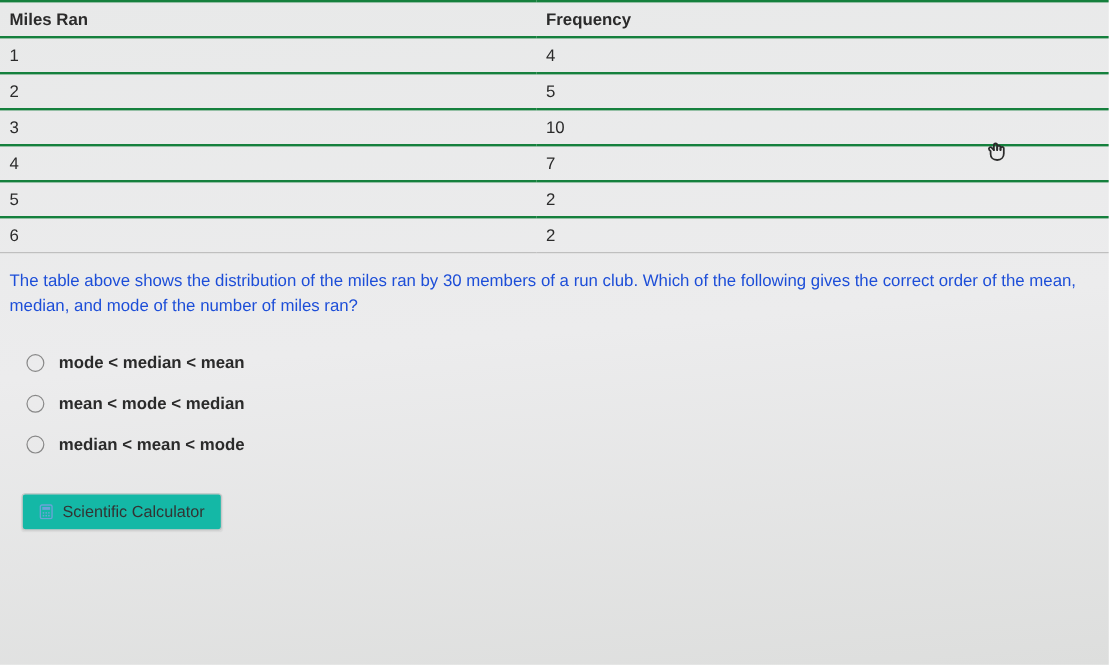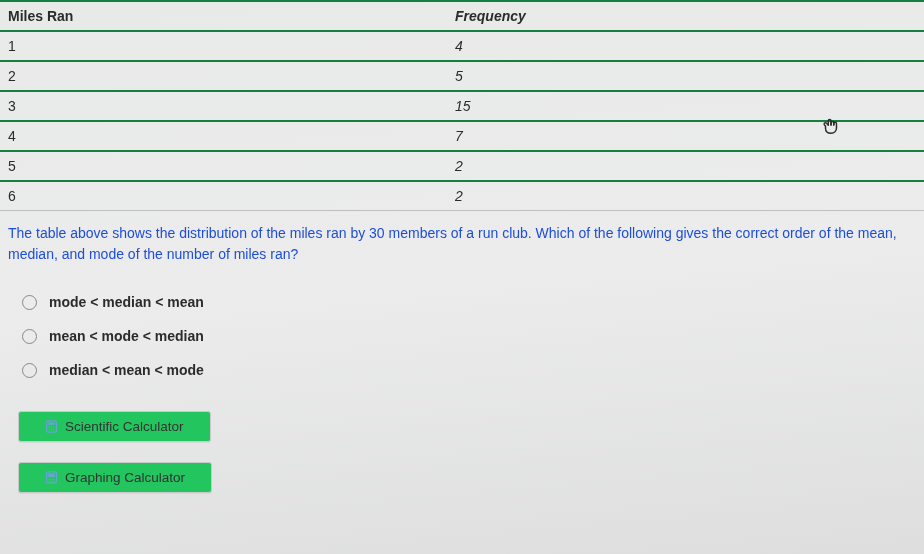--- a/index.html
+++ b/index.html
@@ -20,21 +20,21 @@
       border-top: 2px solid #15803d;
       border-bottom: 1px solid #bfbfbf;
       padding: 6px 8px;
       font-size: 14px;
       font-weight: 400;
     }
     .table th {
       font-weight: 600;
     }
     .col-miles { text-align: left; padding-left: 220px; }
-    .col-freq { text-align: left; padding-left: 260px; font-style: italic; }
+    .col-freq { text-align: left; padding-left: 260px; }
     .question-text {
       font-size: 14px;
       line-height: 1.5;
       padding: 12px 14px 10px 8px;
       color: #1d4ed8;
     }
     .options {
       padding: 10px 0 0 22px;
     }
     .option {
@@ -57,24 +57,24 @@
       padding: 24px 0 0 18px;
       display: flex;
       flex-direction: column;
       gap: 20px;
       align-items: flex-start;
     }
     .calc-btn {
       display: inline-flex;
       align-items: center;
       gap: 7px;
-      background: #22c55e;
+      background: #14b8a6;
       border: 1px solid #c9c9c9;
       border-radius: 3px;
-      padding: 7px 26px;
+      padding: 7px 13px;
       font-size: 13.5px;
       color: #333;
       cursor: pointer;
       box-shadow: 0 1px 1px rgba(0,0,0,0.06);
     }
     .calc-icon {
       width: 13px; height: 13px;
       display: inline-flex;
       align-items: center;
       justify-content: center;
@@ -101,21 +101,21 @@
     <tr>
       <td class="col-miles">1</td>
       <td class="col-freq">4</td>
     </tr>
     <tr>
       <td class="col-miles">2</td>
       <td class="col-freq">5</td>
     </tr>
     <tr>
       <td class="col-miles">3</td>
-      <td class="col-freq">15</td>
+      <td class="col-freq">10</td>
     </tr>
     <tr>
       <td class="col-miles">4</td>
       <td class="col-freq">7</td>
     </tr>
     <tr>
       <td class="col-miles">5</td>
       <td class="col-freq">2</td>
     </tr>
     <tr>
@@ -151,35 +151,20 @@
           <circle cx="5.2" cy="9" r="0.9" fill="#6aa3d8"></circle>
           <circle cx="8" cy="9" r="0.9" fill="#6aa3d8"></circle>
           <circle cx="10.8" cy="9" r="0.9" fill="#6aa3d8"></circle>
           <circle cx="5.2" cy="12" r="0.9" fill="#6aa3d8"></circle>
           <circle cx="8" cy="12" r="0.9" fill="#6aa3d8"></circle>
           <circle cx="10.8" cy="12" r="0.9" fill="#6aa3d8"></circle>
         </svg>
     </span>
     <span>Scientific Calculator</span>
   </button>
-  <button class="calc-btn">
-    <span class="calc-icon">
-      <svg viewBox="0 0 16 16" width="13" height="13">
-          <rect x="2" y="1" width="12" height="14" rx="1.5" fill="none" stroke="#6aa3d8" stroke-width="1.4"></rect>
-          <rect x="4" y="3" width="8" height="4.5" fill="#6aa3d8"></rect>
-          <circle cx="5.2" cy="10.5" r="0.9" fill="#6aa3d8"></circle>
-          <circle cx="8" cy="10.5" r="0.9" fill="#6aa3d8"></circle>
-          <circle cx="10.8" cy="10.5" r="0.9" fill="#6aa3d8"></circle>
-          <circle cx="5.2" cy="13" r="0.9" fill="#6aa3d8"></circle>
-          <circle cx="8" cy="13" r="0.9" fill="#6aa3d8"></circle>
-          <circle cx="10.8" cy="13" r="0.9" fill="#6aa3d8"></circle>
-        </svg>
-    </span>
-    <span>Graphing Calculator</span>
-  </button>
 </div>
 
 <span class="cursor-icon">
   <svg viewBox="0 0 24 24" width="22" height="22" fill="none" stroke="#2b2b2b" stroke-width="1.6" stroke-linecap="round" stroke-linejoin="round">
     <path d="M9 11V6.5a1.5 1.5 0 0 1 3 0V11"></path>
     <path d="M12 11V8.5a1.5 1.5 0 0 1 3 0V11"></path>
     <path d="M15 11V9.5a1.5 1.5 0 0 1 3 0V14c0 3-2 6-6 6s-6-2.5-6-5.5V12l-1.2-1.2a1.5 1.5 0 0 1 2.1-2.1L9 11"></path>
   </svg>
 </span>
 

